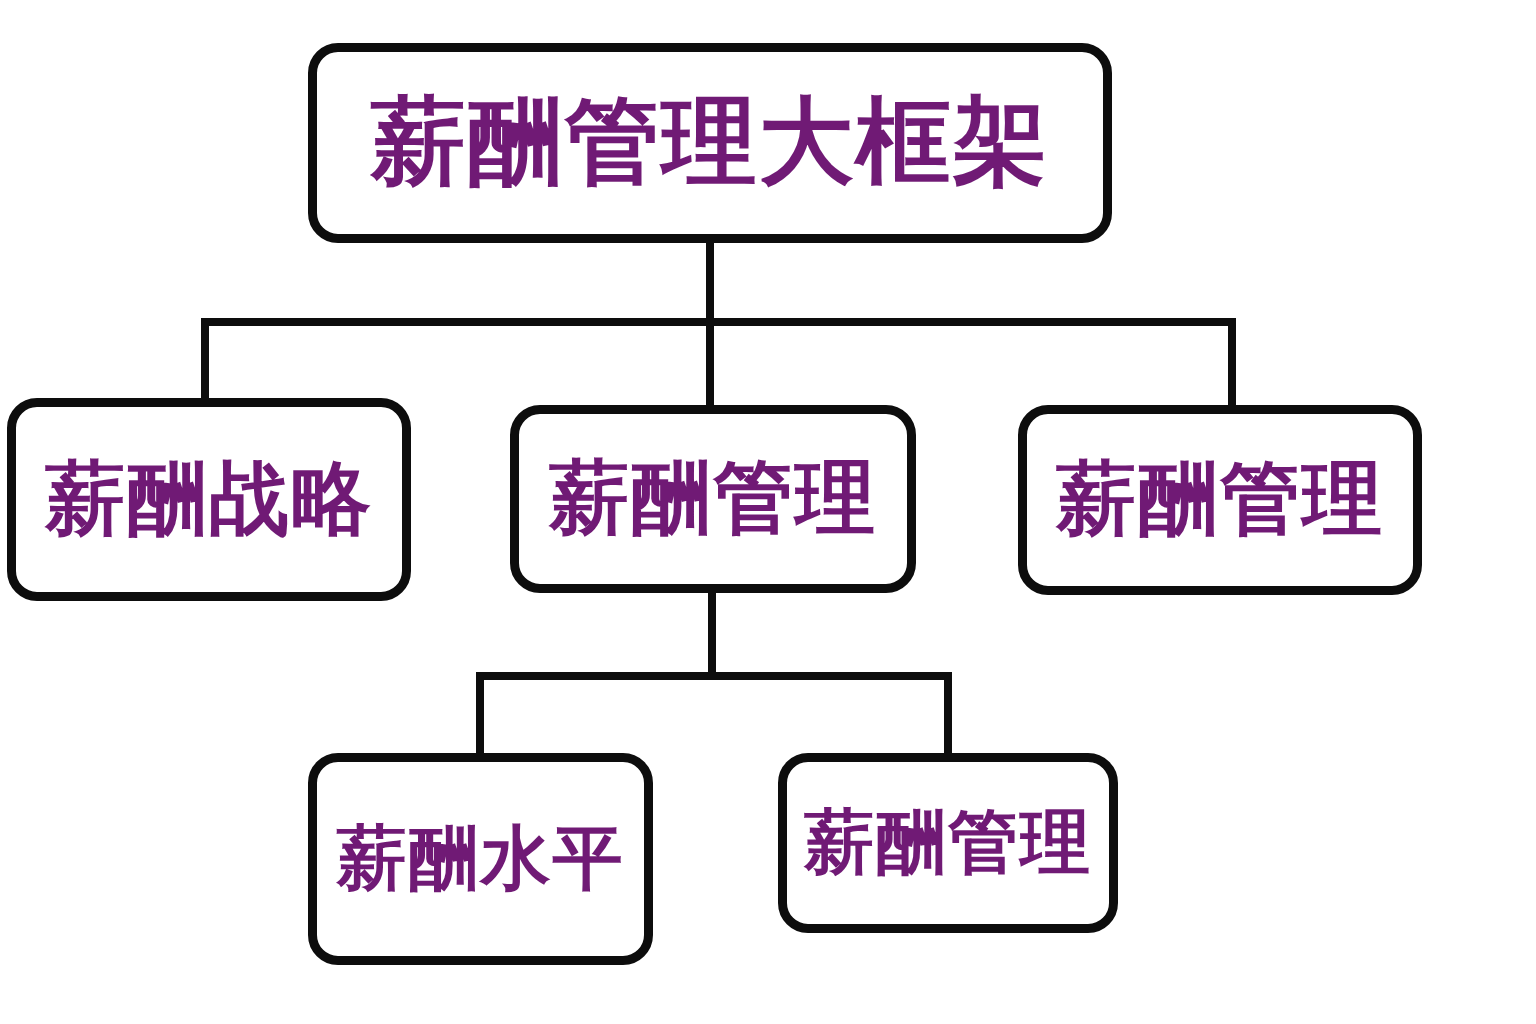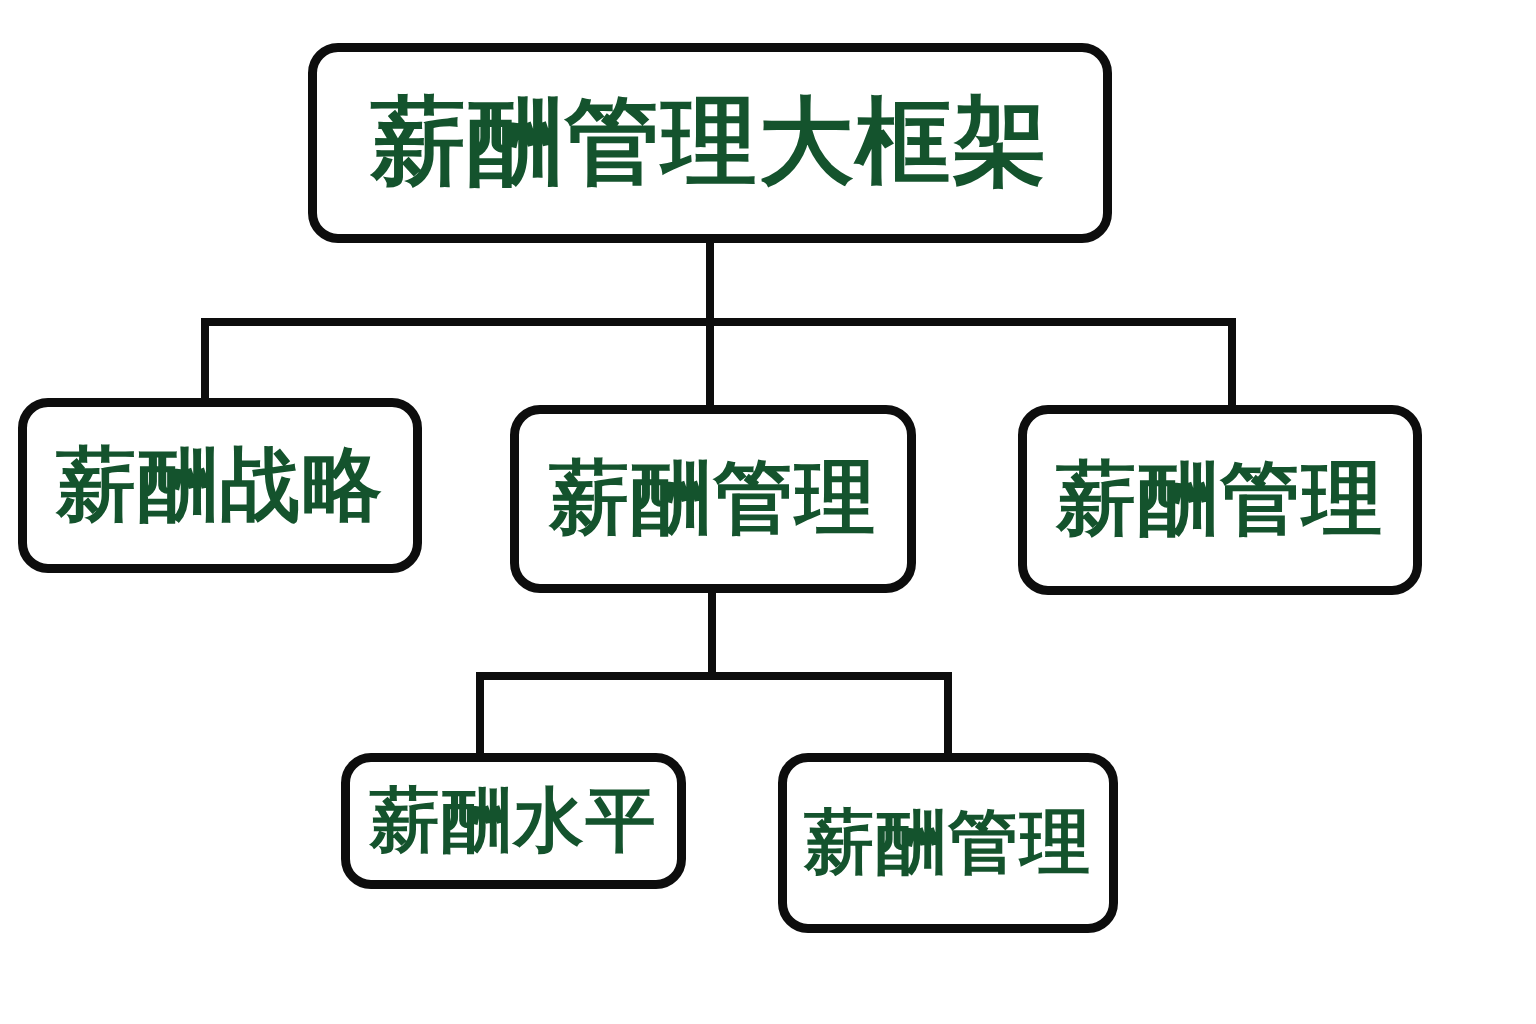--- a/index.html
+++ b/index.html
@@ -17,31 +17,31 @@
   }
   .node {
     position: absolute;
     box-sizing: border-box;
     border: 9px solid #0d0d0d;
     border-radius: 30px;
     background: #ffffff;
     display: flex;
     align-items: center;
     justify-content: center;
-    color: #14532d;
+    color: #701a75;
     font-weight: 900;
     letter-spacing: 2px;
     white-space: nowrap;
     z-index: 2;
   }
   .node-root       { left: 308px;  top: 43px;  width: 804px; height: 200px; font-size: 95px; }
-  .node-strategy   { left: 18px;    top: 398px; width: 404px; height: 175px; font-size: 80px; }
+  .node-strategy   { left: 7px;    top: 398px; width: 404px; height: 203px; font-size: 80px; }
   .node-structure  { left: 510px;  top: 405px; width: 406px; height: 188px; font-size: 80px; }
   .node-management { left: 1018px; top: 405px; width: 404px; height: 190px; font-size: 80px; }
-  .node-level      { left: 308px;  top: 753px; width: 345px; height: 136px; font-size: 70px; margin-left: 33px; }
+  .node-level      { left: 308px;  top: 753px; width: 345px; height: 212px; font-size: 70px; }
   .node-management2{ left: 778px;  top: 753px; width: 340px; height: 180px; font-size: 70px; }
 
   .connector {
     position: absolute;
     background: #0d0d0d;
     z-index: 1;
   }
   
   .c-root-down   { left: 706px;  top: 243px; width: 8px;    height: 166px; }
   .c-bar1        { left: 201px;  top: 318px; width: 1035px; height: 8px;  }

